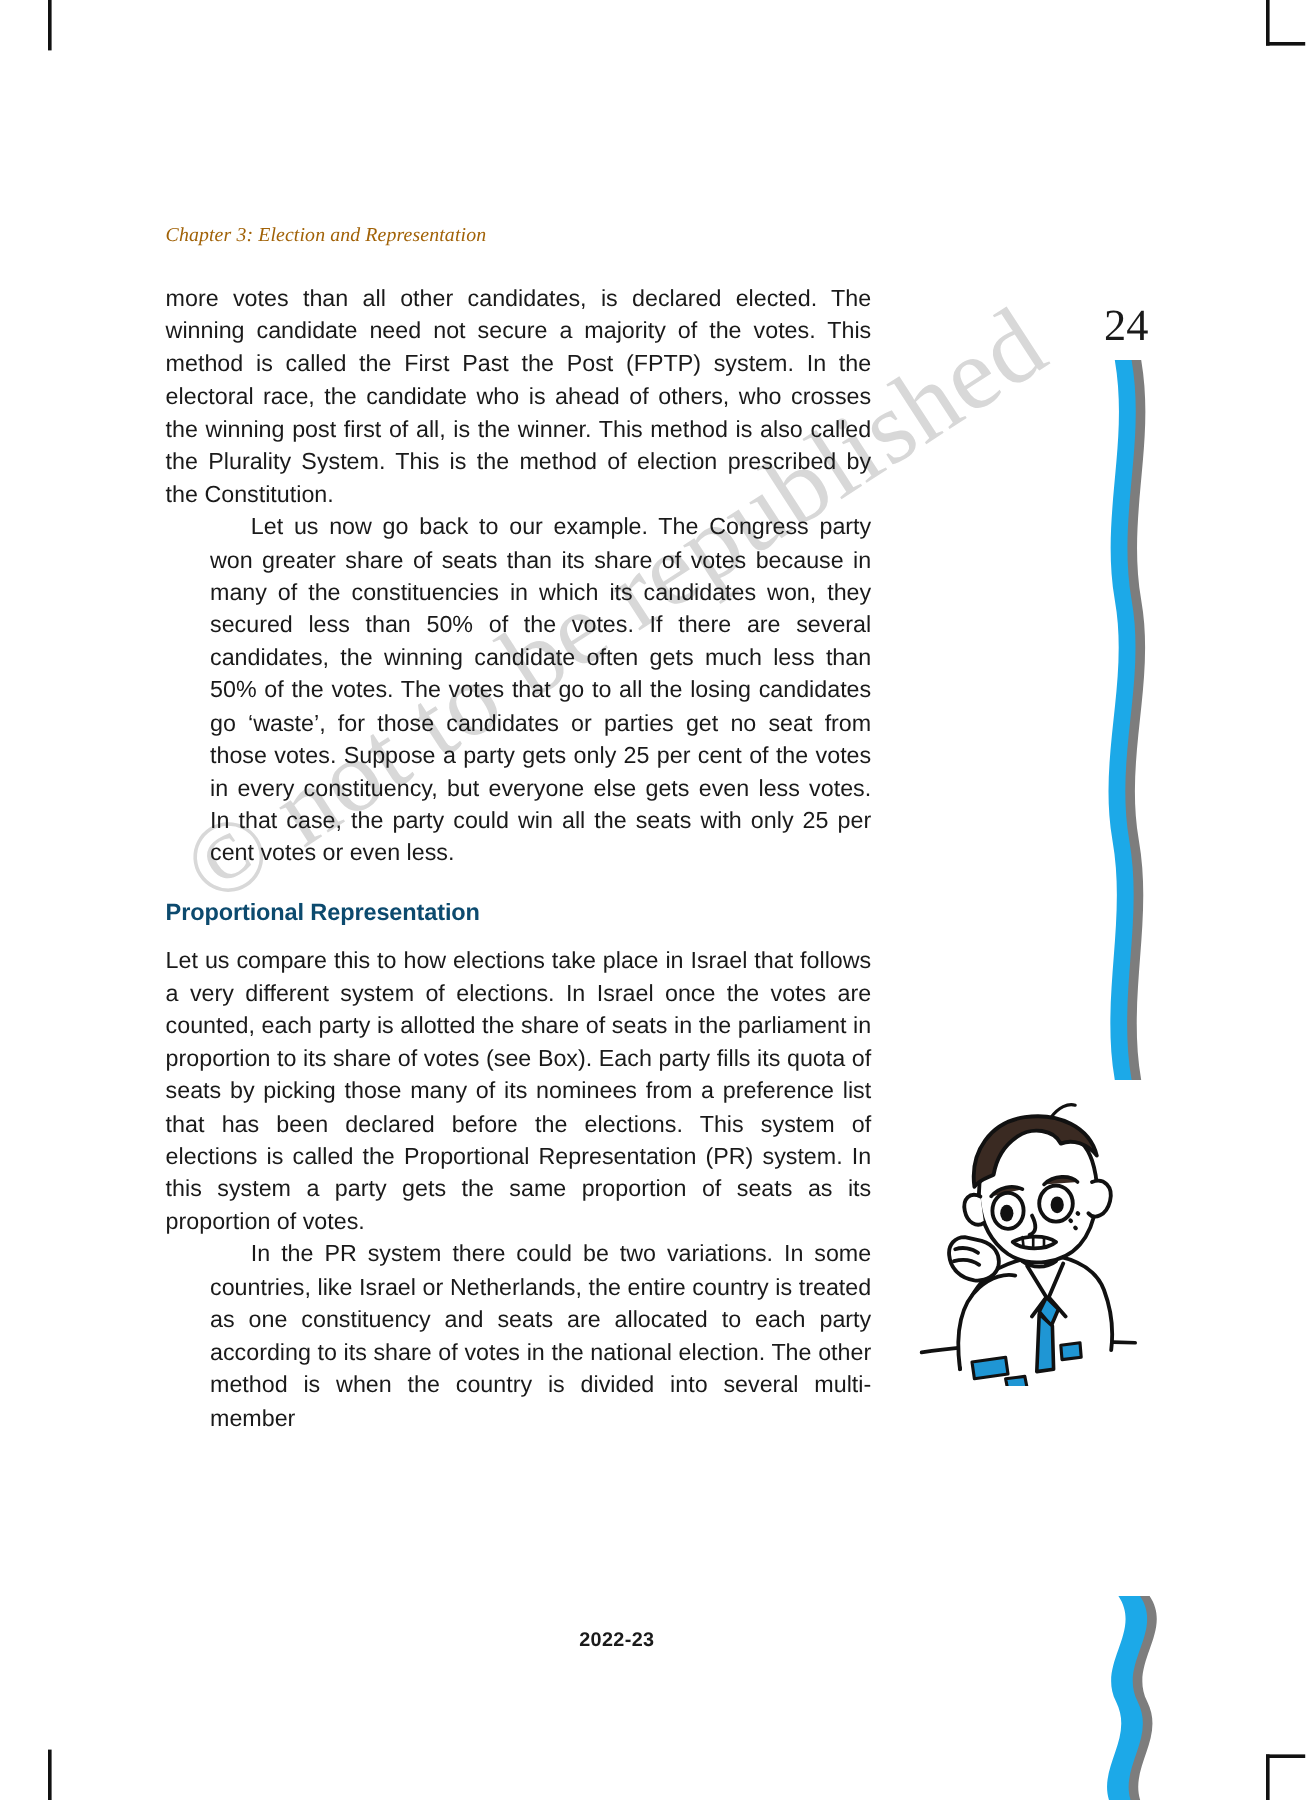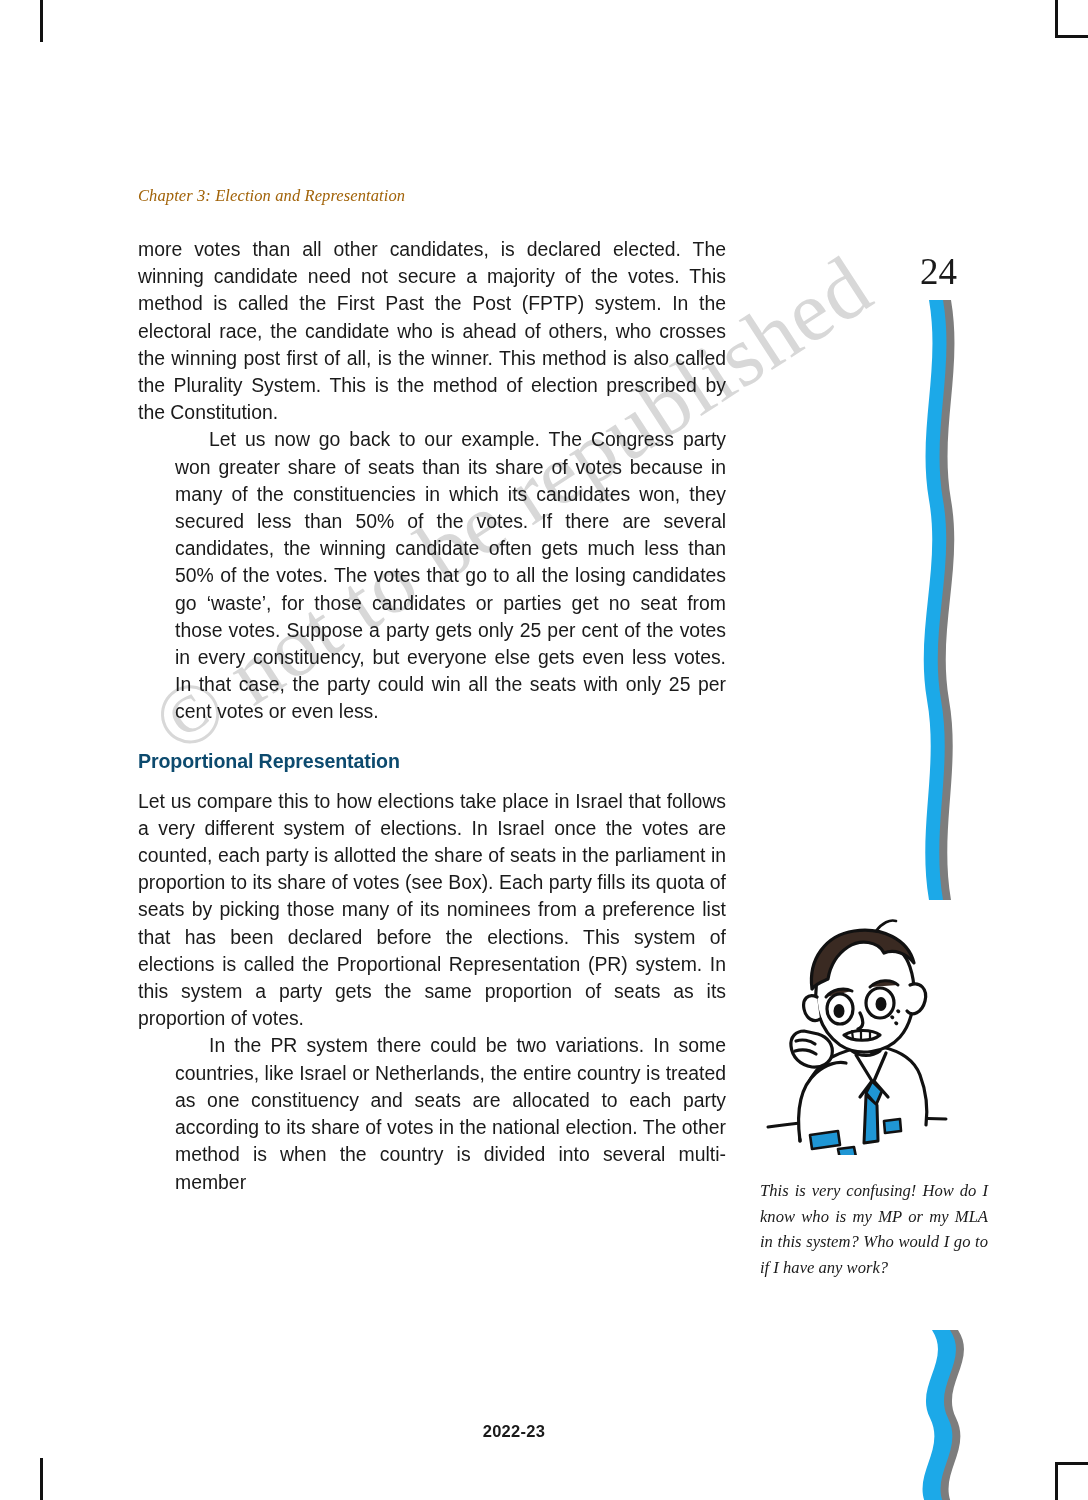--- a/index.html
+++ b/index.html
@@ -150,21 +150,21 @@
     line-height: 25.5px;
     color: #1a1a1a;
     text-align: justify;
     z-index: 10;
   }
 
   
   .footer {
     position: absolute;
     left: 0;
-    top: 1422px;
+    top: 1358px;
     width: 1028px;
     text-align: center;
     font-family: "Liberation Sans", sans-serif;
     font-weight: bold;
     font-size: 16.5px;
     color: #1a1a1a;
     letter-spacing: 0.3px;
     z-index: 10;
   }
 </style>
@@ -255,21 +255,20 @@
       <path d="M106,190 L117,200 L118,236 L104,238 Z" fill="#1f96d4"></path>
     </g>
 
     <g stroke="#111111" stroke-width="2.6" stroke-linejoin="round">
       <path d="M50,230 L78,226 L80,240 L52,244 Z" fill="#1f96d4"></path>
       <path d="M124,216 L140,214 L141,226 L125,228 Z" fill="#1f96d4"></path>
       <path d="M78,244 L94,242 L96,252 L80,254 Z" fill="#1f96d4"></path>
     </g>
   </svg>
 
-  <div class="caption">This is very confusing! How do I know who is my MP or my MLA in this system? Who would I go to if I have any work?</div>
 
   <svg class="wave wave-bottom" viewBox="0 0 62 175" preserveAspectRatio="none">
     <path d="M32,0 C52,30 14,56 30,88 C46,120 12,144 26,175 L44,175 C30,144 64,120 48,88 C32,56 70,30 50,0 Z" fill="#7d7d7d"></path>
     <path d="M24,0 C44,30 6,56 22,88 C38,120 4,144 18,175 L36,175 C22,144 56,120 40,88 C24,56 62,30 42,0 Z" fill="#1ca9e8"></path>
   </svg>
 
   <div class="footer">2022-23</div>
 
 </div>
 

